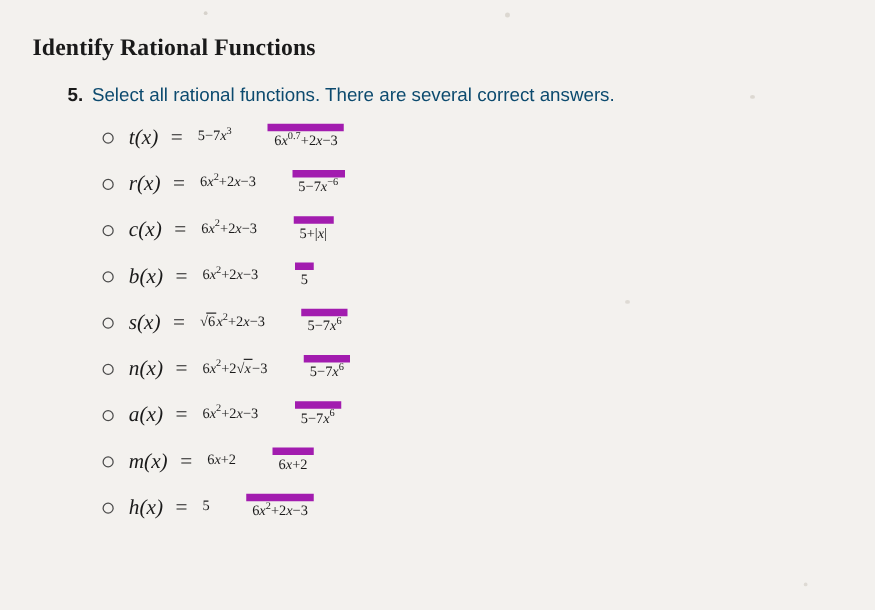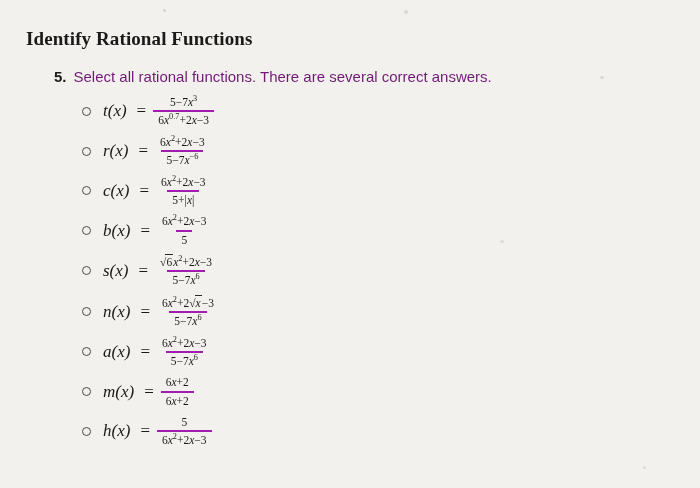--- a/index.html
+++ b/index.html
@@ -36,21 +36,21 @@
   }
   .q-num {
     font-family: "Liberation Sans", sans-serif;
     font-weight: bold;
     font-size: 15px;
     margin-right: 7px;
   }
   .q-text {
     font-family: "Liberation Sans", sans-serif;
     font-size: 15px;
-    color: #701a75;
+    color: #0c4a6e;
   }
   .options {
     margin: 0;
     padding: 0;
     list-style: none;
   }
   .option {
     display: flex;
     align-items: center;
     margin: 0 0 7px 0;
@@ -73,36 +73,37 @@
     white-space: nowrap;
     margin-right: 10px;
   }
   .eq {
     font-family: "Liberation Serif", serif;
     font-size: 17px;
     margin-right: 7px;
   }
   .frac {
     display: inline-flex;
-    flex-direction: column;
+    flex-direction: row;
     align-items: center;
     justify-content: center;
     vertical-align: middle;
     font-family: "Liberation Serif", serif;
     font-size: 11.5px;
     line-height: 1.25;
   }
   .frac .num {
     padding: 0 5px 1px 5px;
     white-space: nowrap;
   }
   .frac .den {
-    border-top: 2px solid #a21caf;
+    border-top: 6px solid #a21caf;
     padding: 1px 5px 0 5px;
     white-space: nowrap;
+    margin-left: 24px;
   }
   .frac i {
     font-style: italic;
   }
   sup {
     font-size: 0.72em;
     vertical-align: super;
     line-height: 0;
   }
   .sqrt {

